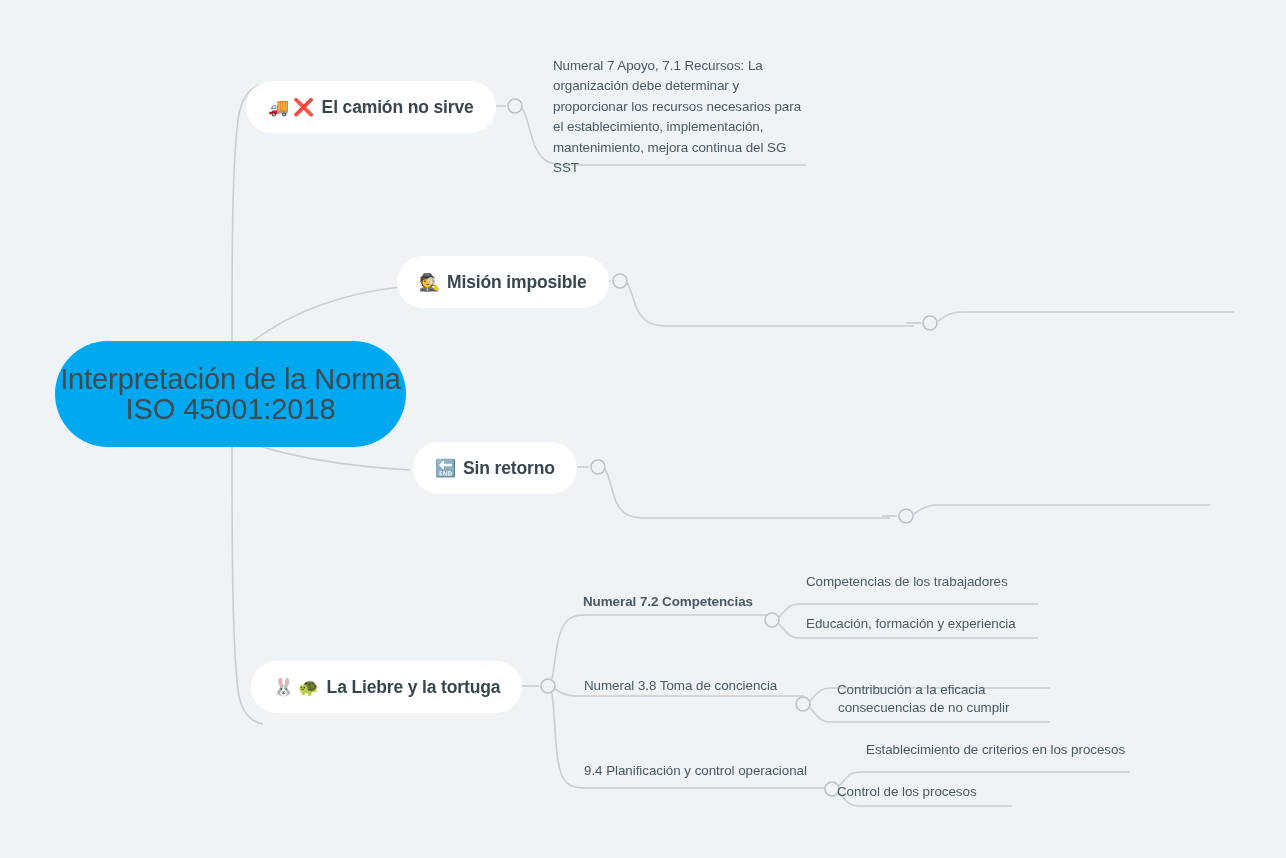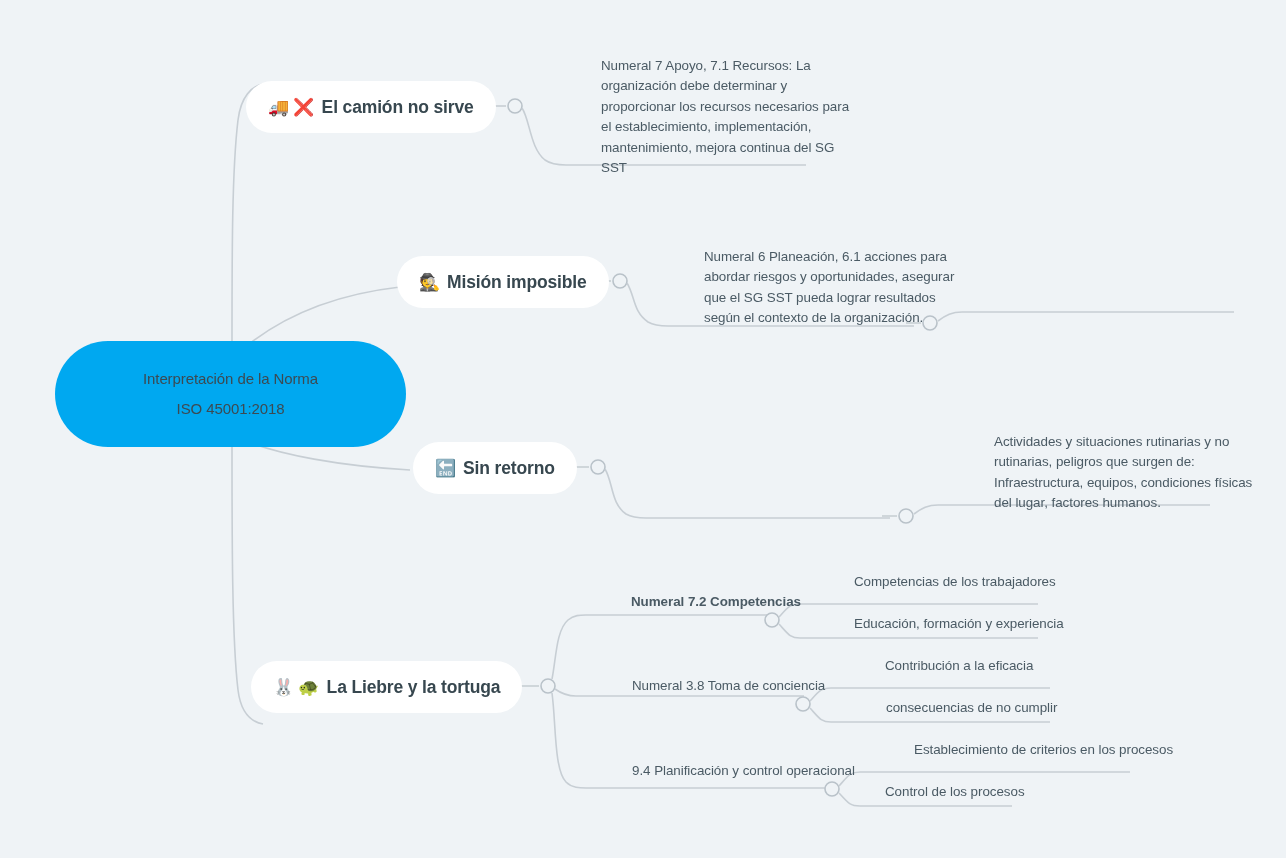--- a/index.html
+++ b/index.html
@@ -49,21 +49,21 @@
     border-radius: 53px;
     background: #02a9f4;
     background: #00a8f0;
     display: flex;
     align-items: center;
     justify-content: center;
     box-sizing: border-box;
   }
   .root-node .root-text {
     color: #3c4a52;
-    font-size: 15px;
+    font-size: 29px;
     line-height: 30px;
     text-align: center;
     font-weight: 400;
     letter-spacing: -0.1px;
     white-space: pre-line;
   }
 
   
   .pill {
     position: absolute;
@@ -92,21 +92,20 @@
     display: inline-block;
   }
 
   
   .txt {
     position: absolute;
     color: #4a5a64;
     font-size: 13.4px;
     line-height: 20.4px;
     letter-spacing: -0.05px;
-    margin-left: 48px;
   }
   .txt.small {
     font-size: 13.4px;
     line-height: 20.4px;
     white-space: nowrap;
   }
 </style>
 </head>
 <body>
 
@@ -193,31 +192,29 @@
 
   <div class="pill" style="left:251px; top:661px;">
     <div class="pill-label">
       <span class="emo">🐰 🐢</span>
       <span>La Liebre y la tortuga</span>
     </div>
   </div>
 
   <div class="txt" style="left:553px; top:56px; width:251px;">Numeral 7 Apoyo, 7.1 Recursos: La organización debe determinar y proporcionar los recursos necesarios para el establecimiento, implementación, mantenimiento, mejora continua del SG SST</div>
 
-  <div class="txt" style="left:656px; top:247px; width:251px;">Numeral 6 Planeación, 6.1 acciones para abordar riesgos y oportunidades, asegurar que el SG SST pueda lograr resultados según el contexto de la organización.</div>
-
-
-
-  <div class="txt" style="left:946px; top:432px; width:262px;">Actividades y situaciones rutinarias y no rutinarias, peligros que surgen de: Infraestructura, equipos, condiciones físicas del lugar, factores humanos.</div>
+
+
+
 
   <div class="txt small" style="left:583px; top:592px;font-weight:bold;">Numeral 7.2 Competencias</div>
   <div class="txt small" style="left:806px; top:572px;">Competencias de los trabajadores</div>
   <div class="txt small" style="left:806px; top:614px;">Educación, formación y experiencia</div>
 
   <div class="txt small" style="left:584px; top:676px;">Numeral 3.8 Toma de conciencia</div>
-  <div class="txt small" style="left:837px; top:656px;">Contribución a la eficacia</div>
+  <div class="txt small" style="left:837px; top:680px;">Contribución a la eficacia</div>
   <div class="txt small" style="left:838px; top:698px;">consecuencias de no cumplir</div>
 
   <div class="txt small" style="left:584px; top:761px;">9.4 Planificación y control operacional</div>
   <div class="txt small" style="left:866px; top:740px;">Establecimiento de criterios en los procesos</div>
   <div class="txt small" style="left:837px; top:782px;">Control de los procesos</div>
 
 </div>
 
 </body></html>

